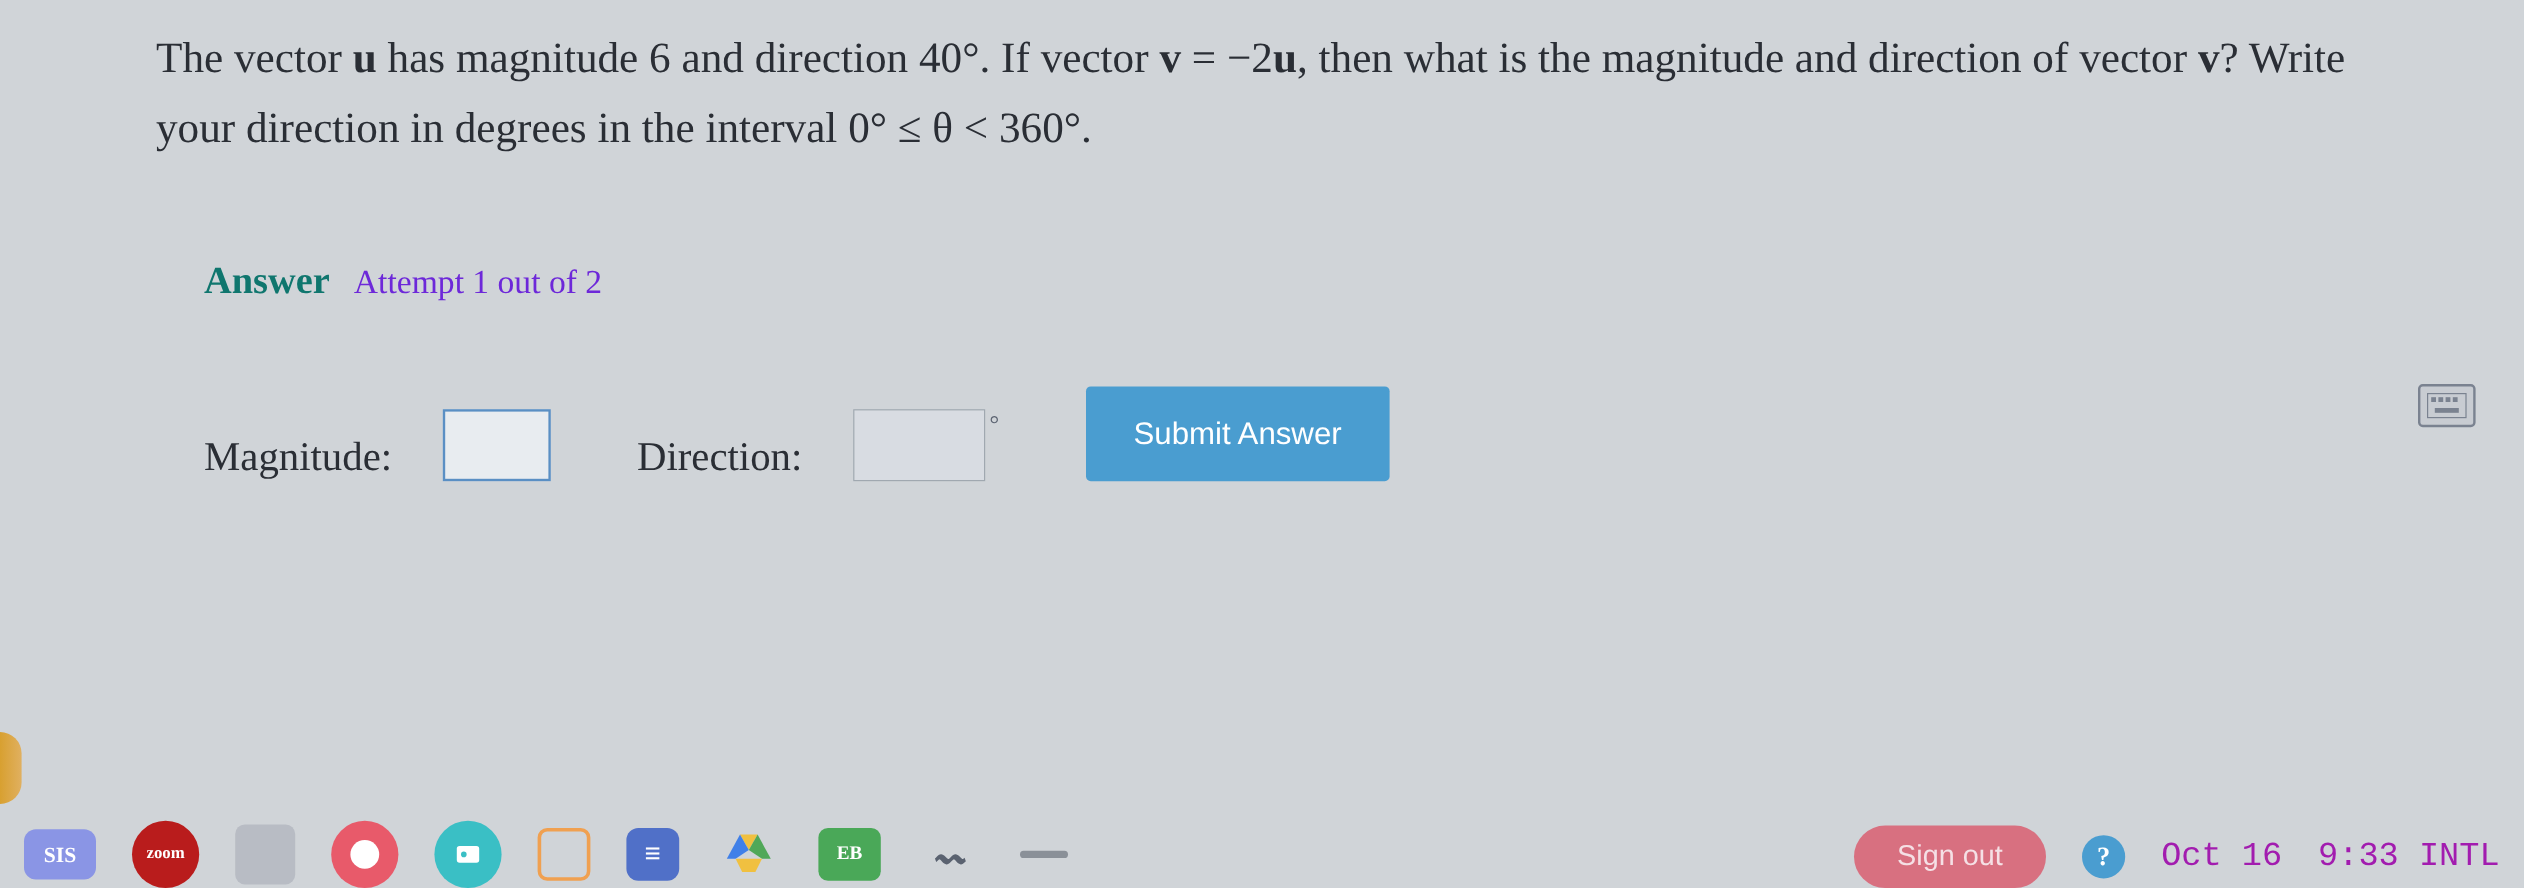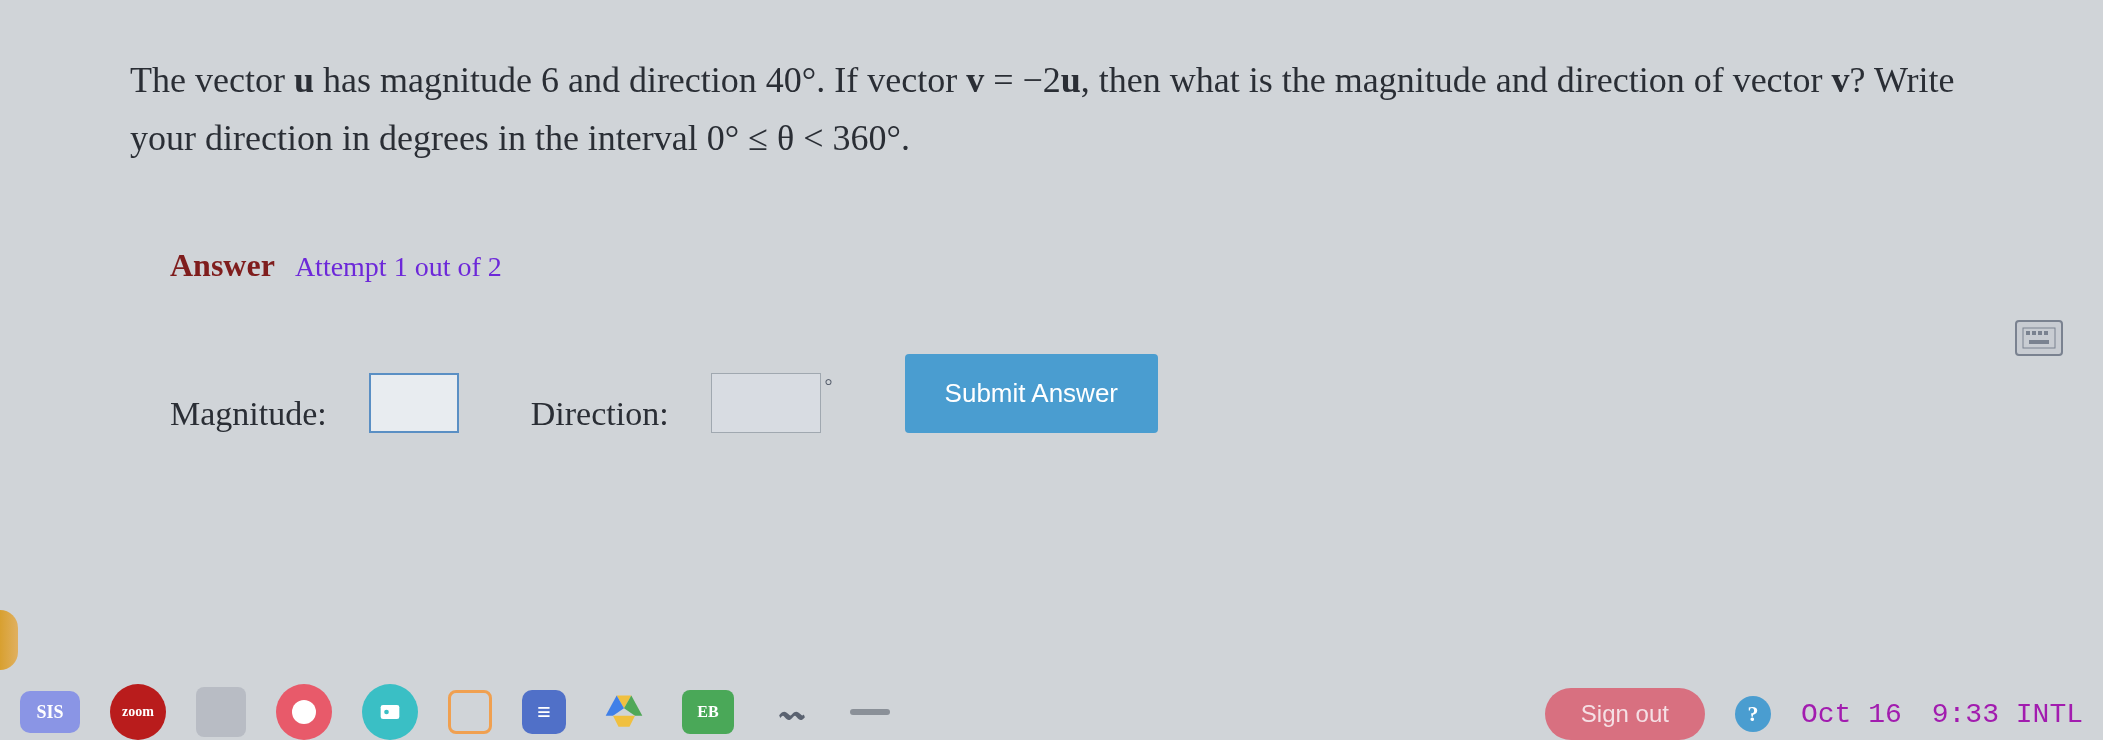--- a/index.html
+++ b/index.html
@@ -10,21 +10,20 @@
     body {
       font-family: Georgia, 'Times New Roman', serif;
       background: #d0d4d8;
       width: 2103px;
       height: 740px;
       position: relative;
       overflow: hidden;
     }
     .content {
       padding: 20px 120px 0 130px;
-      margin-top: 32px;
     }
     .question {
       font-size: 36px;
       color: #2a2e35;
       line-height: 1.6;
       margin-bottom: 80px;
     }
     .question .bold {
       font-weight: bold;
     }
@@ -33,21 +32,21 @@
     }
     .answer-header {
       display: flex;
       align-items: baseline;
       gap: 20px;
       margin-bottom: 70px;
     }
     .answer-label {
       font-size: 32px;
       font-weight: bold;
-      color: #7f1d1d;
+      color: #0f766e;
     }
     .attempt-text {
       font-size: 28px;
       color: #6d28d9;
     }
     .keyboard-icon {
       position: absolute;
       right: 40px;
       top: 320px;
       width: 48px;

